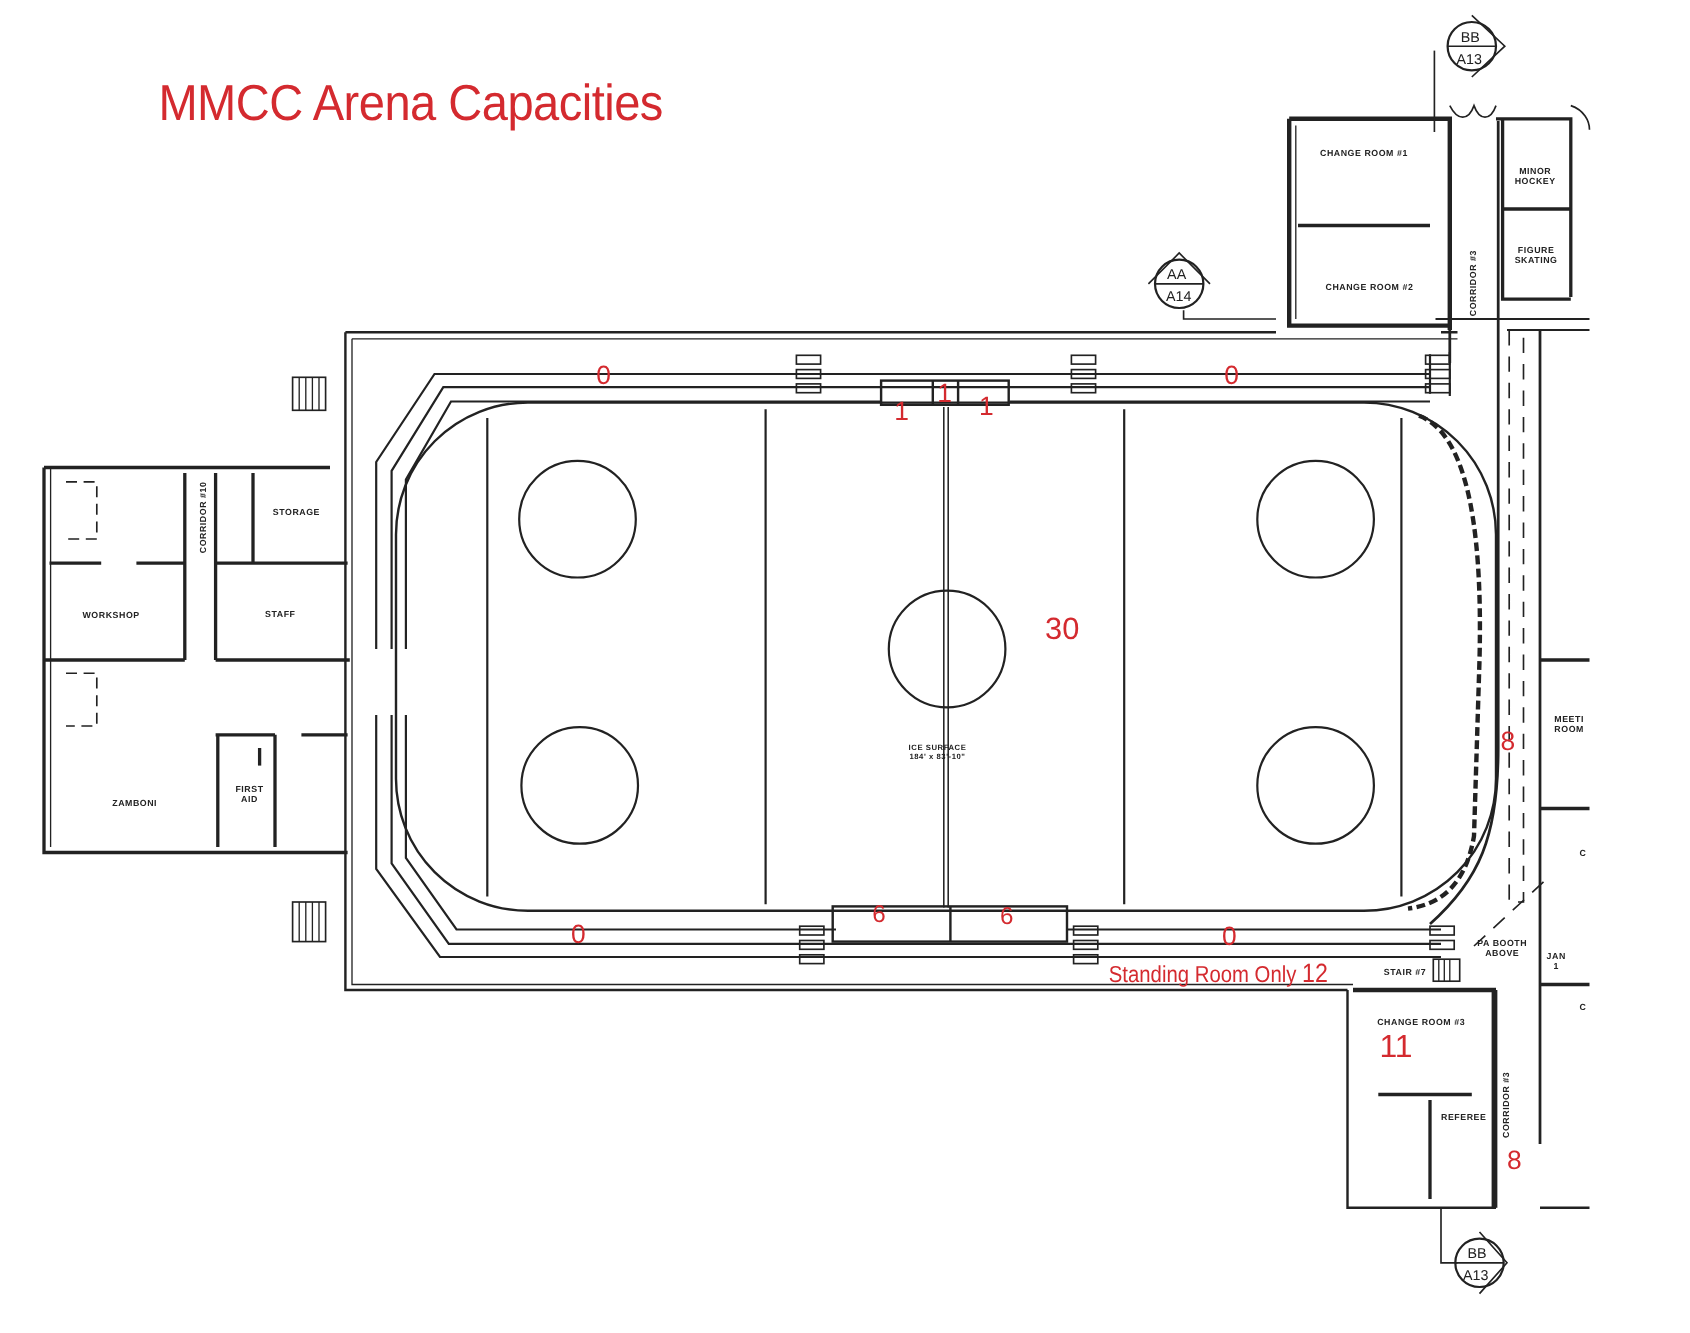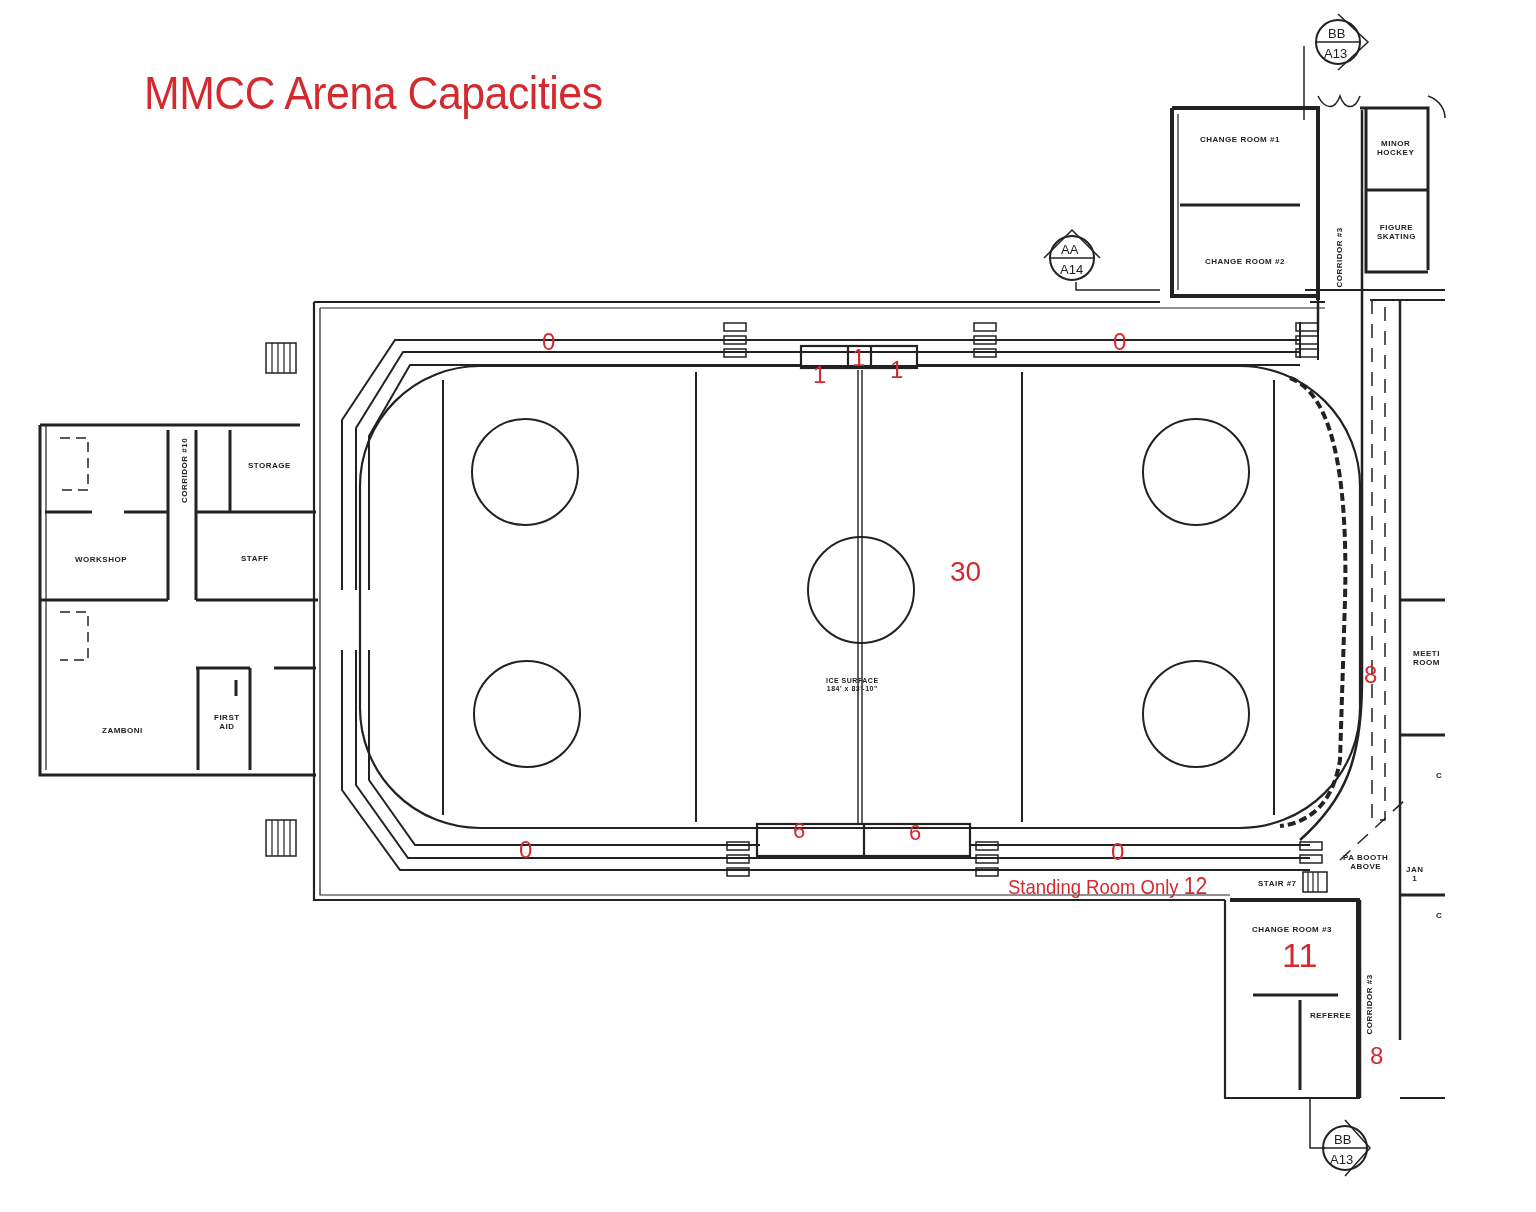--- a/index.html
+++ b/index.html
@@ -144,26 +144,26 @@
 <div class="cap" style="left:950px;top:558px;font-size:28px;">30</div>
 <div class="cap" style="left:1364px;top:663px;font-size:24px;">8</div>
 <div class="cap" style="left:519px;top:838px;font-size:24px;">0</div>
 <div class="cap" style="left:1111px;top:840px;font-size:24px;">0</div>
 <div class="cap" style="left:793px;top:820px;font-size:22px;">6</div>
 <div class="cap" style="left:909px;top:822px;font-size:22px;">6</div>
 <div class="cap" style="left:1008px;top:874px;font-size:21px;transform:scaleX(0.88);transform-origin:left top;">
   <span>Standing Room Only</span>
   <span style="font-size:24px;">12</span>
 </div>
-<div class="cap" style="left:1254px;top:938px;font-size:34px;margin-left:28px;">11</div>
+<div class="cap" style="left:1254px;top:938px;font-size:29px;">11</div>
 <div class="cap" style="left:1370px;top:1044px;font-size:24px;">8</div>
 
 <div class="room" style="left:1200px;top:136px;">CHANGE ROOM #1</div>
 <div class="room" style="left:1205px;top:258px;">CHANGE ROOM #2</div>
-<div class="room" style="left:1377px;top:140px;">
+<div class="room" style="left:1377px;top:152px;">
   <div>MINOR</div>
   <div>HOCKEY</div>
 </div>
 <div class="room" style="left:1377px;top:224px;">
   <div>FIGURE</div>
   <div>SKATING</div>
 </div>
 <div class="room vert" style="left:1310px;top:253px;">CORRIDOR #3</div>
 <div class="room vert" style="left:153px;top:466px;">CORRIDOR #10</div>
 <div class="room" style="left:248px;top:462px;">STORAGE</div>

